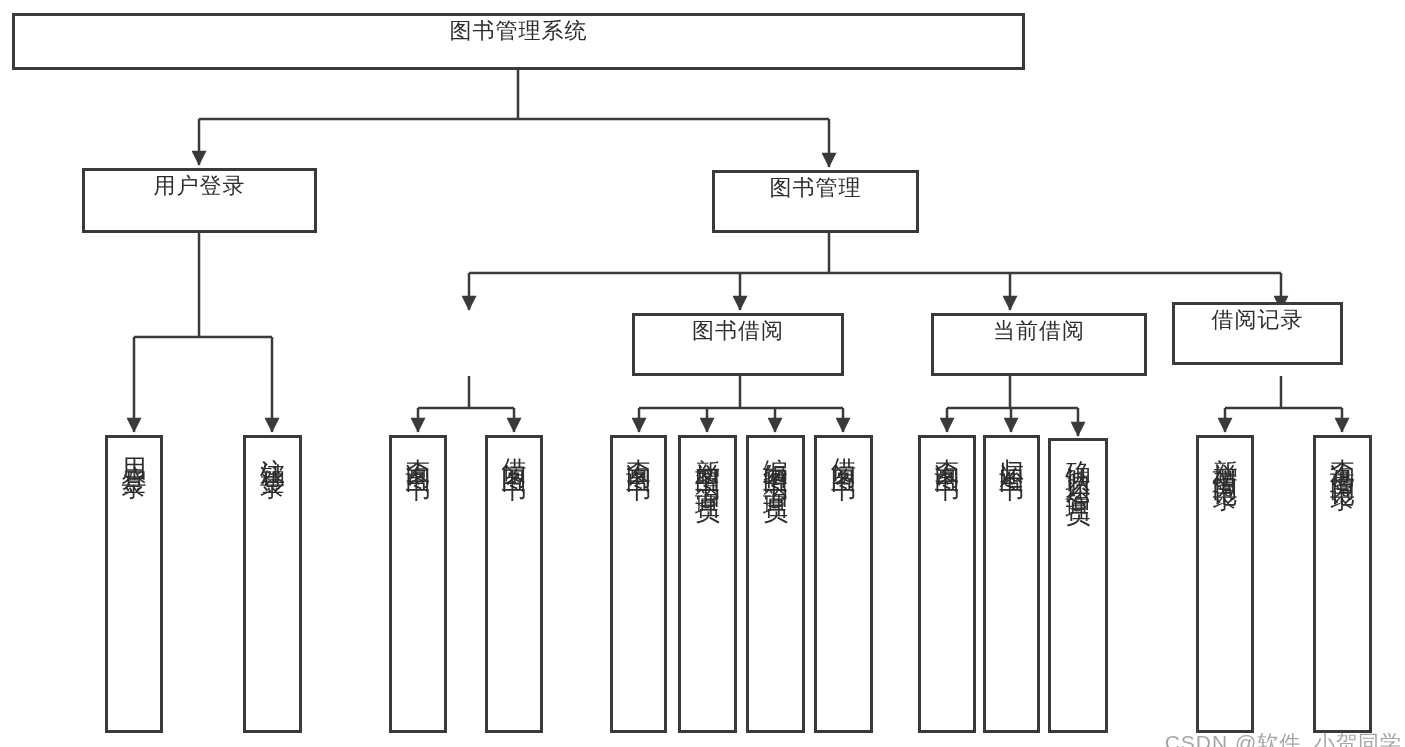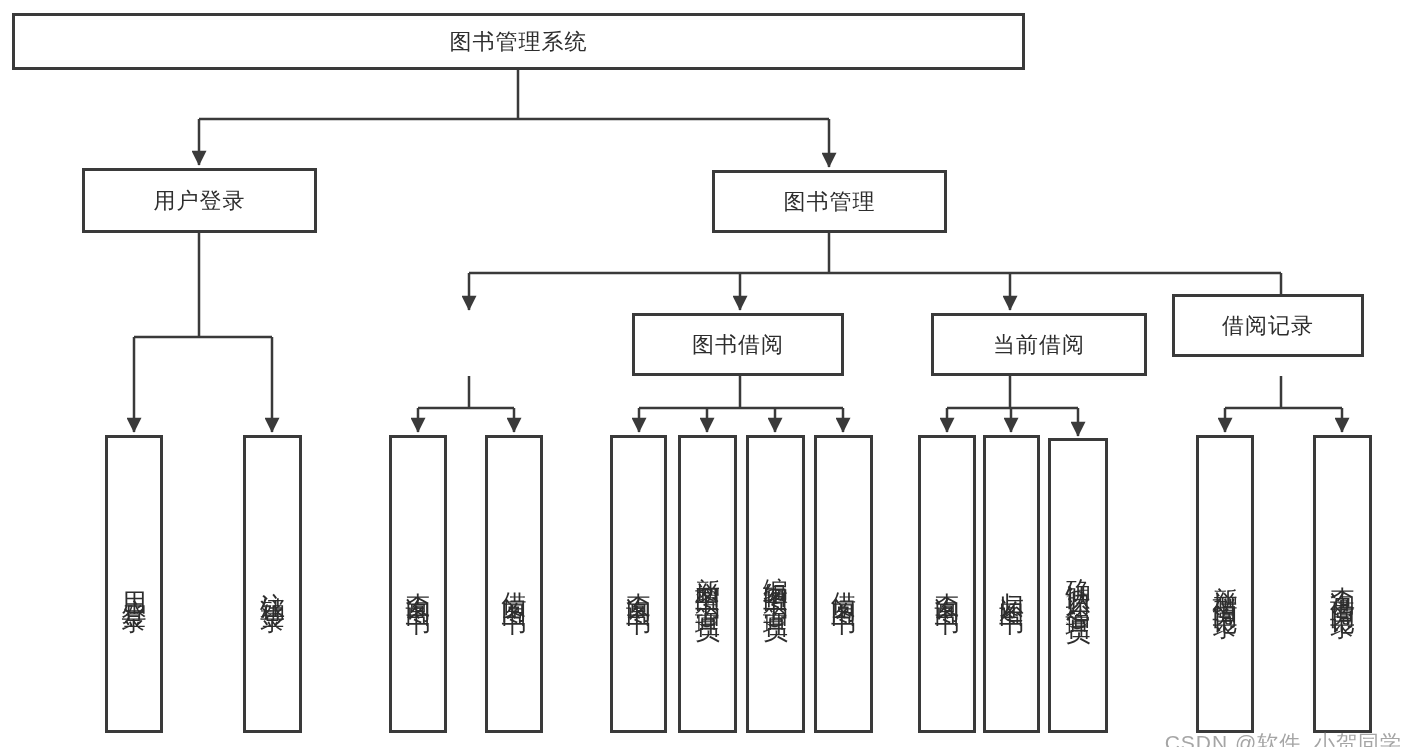--- a/index.html
+++ b/index.html
@@ -16,21 +16,21 @@
     left: 0; top: 0;
     width: 1405px; height: 747px;
     pointer-events: none;
   }
   .node {
     position: absolute;
     box-sizing: border-box;
     border: 3px solid #3a3a3a;
     background: #ffffff;
     display: flex;
-    align-items: center;
+    align-items: flex-start;
     justify-content: center;
     color: #2d2d2d;
   }
   .hnode { font-size: 22px; letter-spacing: 1px; }
   .vnode .label {
     writing-mode: vertical-rl;
     text-orientation: mixed;
     font-size: 25px;
     letter-spacing: 6px;
     line-height: 1;
@@ -91,31 +91,31 @@
     </g>
   </svg>
 
   <div class="node hnode" style="left:12px; top:13px; width:1013px; height:57px;">
     <span class="label">图书管理系统</span>
   </div>
 
   <div class="node hnode" style="left:82px; top:168px; width:235px; height:65px;">
     <span class="label">用户登录</span>
   </div>
-  <div class="node hnode" style="left:712px; top:170px; width:235px; height:63px;">
+  <div class="node hnode" style="left:712px; top:170px; width:207px; height:63px;">
     <span class="label">图书管理</span>
   </div>
 
   <div class="node hnode" style="left:632px; top:313px; width:212px; height:63px;">
     <span class="label">图书借阅</span>
   </div>
   <div class="node hnode" style="left:902px; top:313px; width:216px; height:63px;margin-left:29px;">
     <span class="label">当前借阅</span>
   </div>
-  <div class="node hnode" style="left:1172px; top:294px; width:192px; height:63px;">
+  <div class="node hnode" style="left:1172px; top:302px; width:171px; height:63px;">
     <span class="label">借阅记录</span>
   </div>
 
   <div class="node vnode" style="left:105px; top:435px; width:58px; height:298px;">
     <span class="label">用户登录</span>
   </div>
   <div class="node vnode" style="left:243px; top:435px; width:59px; height:298px;">
     <span class="label">注销登录</span>
   </div>
 

